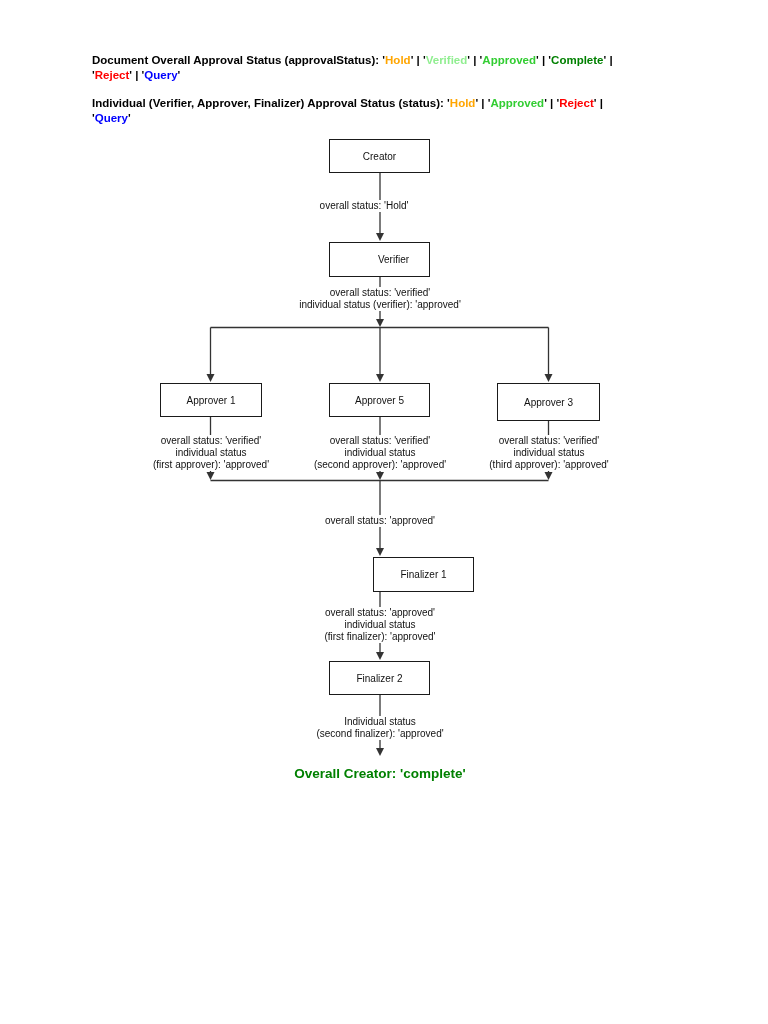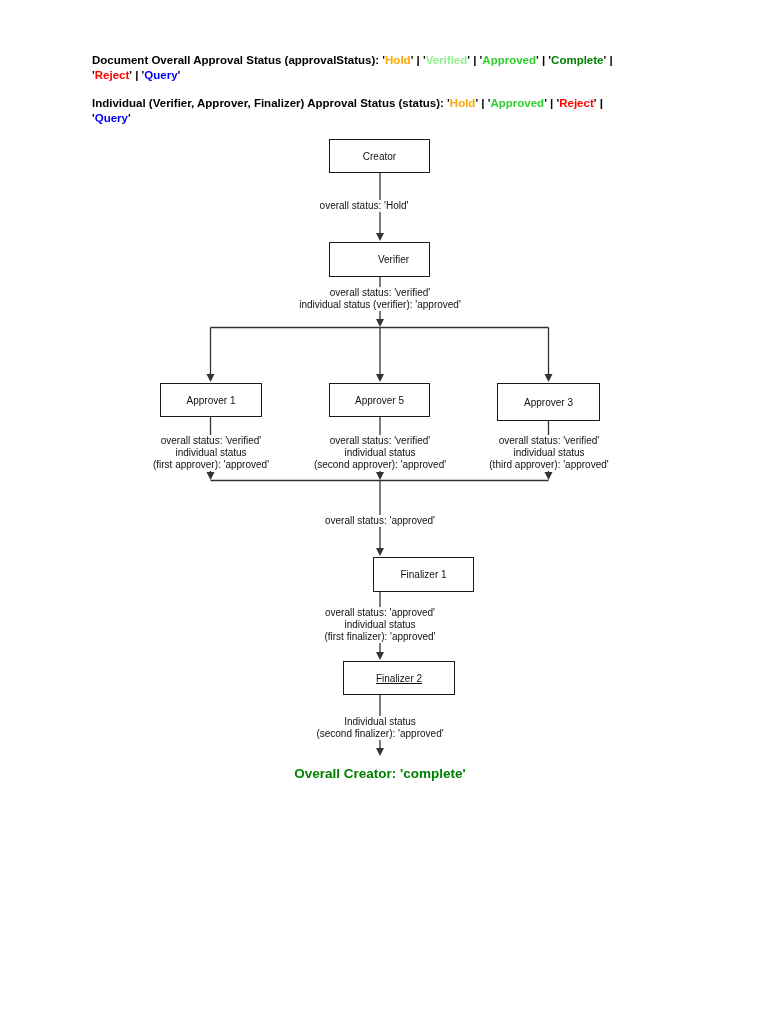--- a/index.html
+++ b/index.html
@@ -126,21 +126,21 @@
   </div>
   <div class="node" style="left:329px;top:383px;width:101px;height:34px;">
     <span>Approver 5</span>
   </div>
   <div class="node" style="left:497px;top:383px;width:103px;height:38px;">
     <span>Approver 3</span>
   </div>
   <div class="node" style="left:329px;top:557px;width:101px;height:35px;margin-left:44px;">
     <span>Finalizer 1</span>
   </div>
-  <div class="node" style="left:343px;top:661px;width:112px;height:34px;text-decoration:underline;">
+  <div class="node" style="left:329px;top:661px;width:101px;height:34px;">
     <span>Finalizer 2</span>
   </div>
 
   <div class="elabel" style="left:364px;top:200px;">
     <div>overall status: 'Hold'</div>
   </div>
 
   <div class="elabel" style="left:380px;top:287px;">
     <div>overall status: 'verified'</div>
     <div>individual status (verifier): 'approved'</div>

